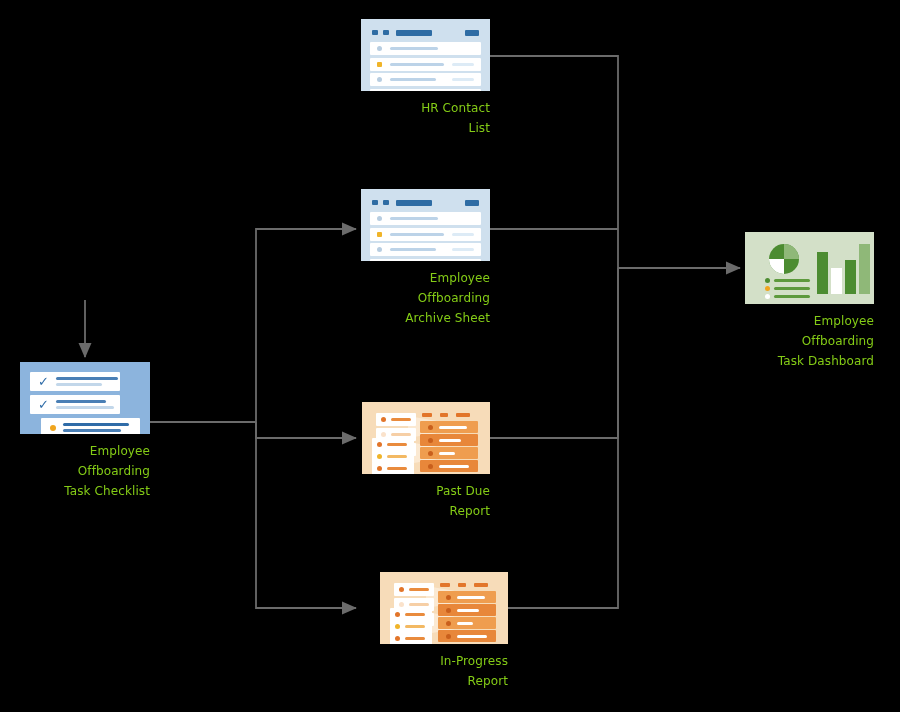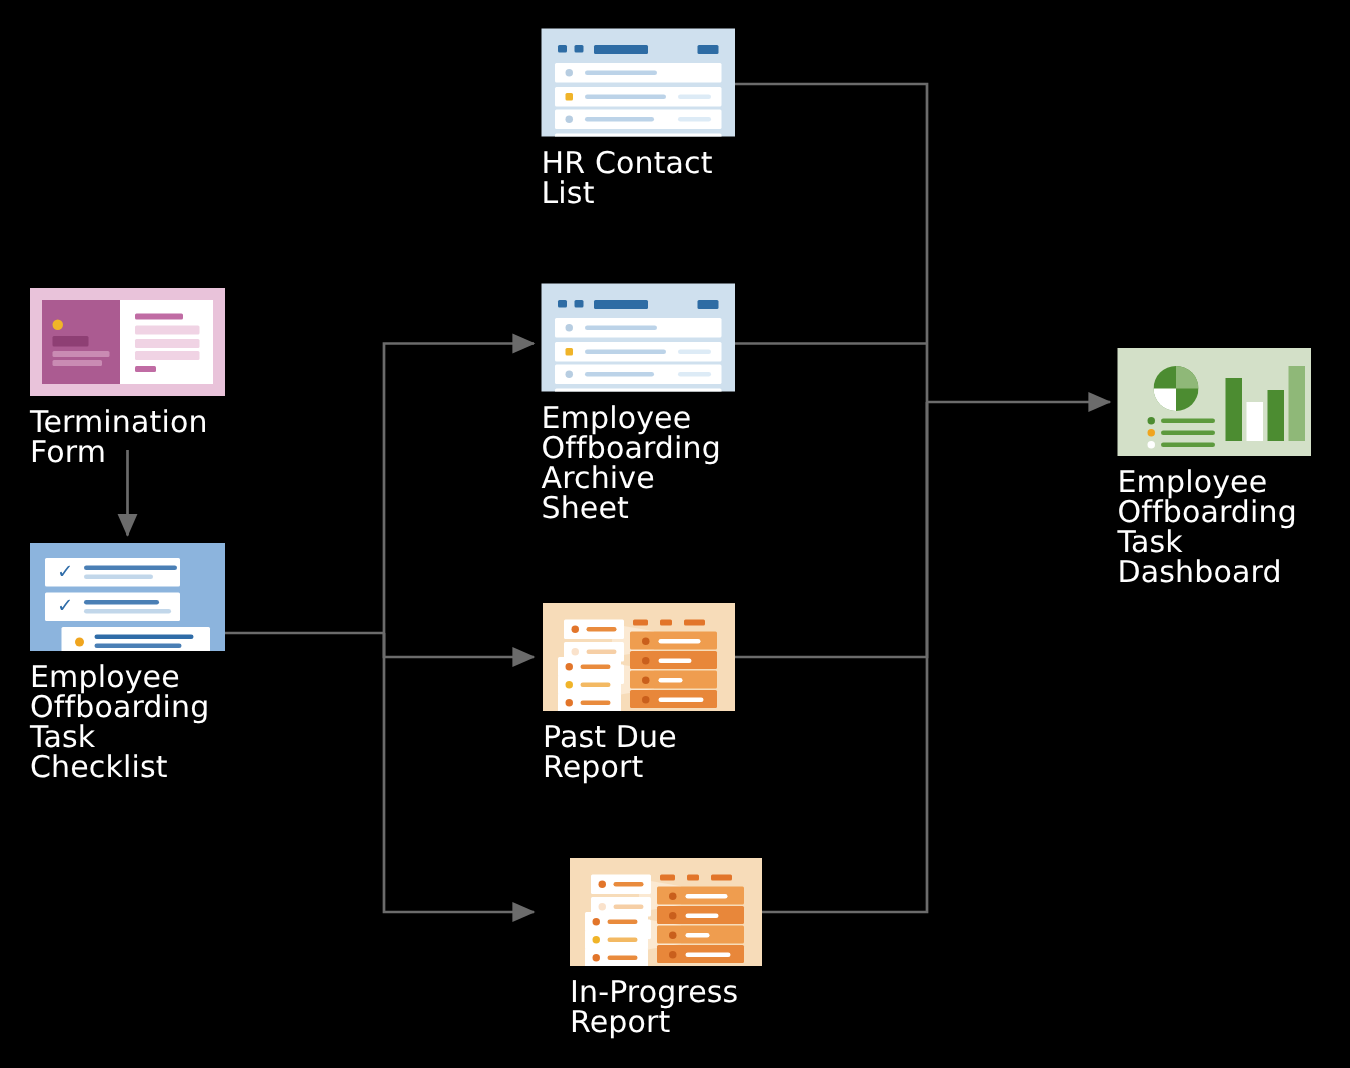--- a/index.html
+++ b/index.html
@@ -4,21 +4,21 @@
 <style>
   html,body{margin:0;padding:0;background:#000;}
   body{width:900px;height:712px;position:relative;overflow:hidden;
        font-family:"DejaVu Sans","Liberation Sans",sans-serif;}
   .canvas{position:absolute;inset:0;width:900px;height:712px;}
   svg.wires{position:absolute;left:0;top:0;width:900px;height:712px;pointer-events:none;}
 
   .node{position:absolute;}
   .node .art{position:relative;overflow:hidden;}
   .node .label{
-     text-align:left;color:#ffffff;font-size:20px;line-height:20px;
+     text-align:right;color:#84cc16;font-size:12px;line-height:20px;
      margin-top:7px;white-space:pre-line;letter-spacing:.1px;
   }
 
   
   .form-art{background:#e9c3da;padding:8px;box-sizing:border-box;}
   .form-inner{display:flex;height:100%;width:100%;}
   .form-left{width:46%;background:#ab5b91;position:relative;}
   .form-right{flex:1;background:#fff;position:relative;}
   .form-left .dot{position:absolute;left:14%;top:23%;width:7px;height:7px;border-radius:50%;background:#f0b429;}
   .form-left .bar{position:absolute;background:#8e3f74;height:7px;border-radius:1px;}
@@ -92,41 +92,20 @@
       <path d="M256,422 L256,608 L356,608" marker-end="url(#ar)"></path>
 
       <path d="M490,56 L618,56 L618,268"></path>
       <path d="M490,229 L618,229"></path>
       <path d="M490,438 L618,438 L618,268"></path>
       <path d="M490,608 L618,608 L618,268"></path>
       <path d="M618,268 L740,268" marker-end="url(#ar)"></path>
     </g>
   </svg>
 
-  <div class="node" style="left:20px;top:192px;width:130px;">
-    <div class="art form-art" style="width:130px;height:72px;">
-      <div class="form-inner">
-        <div class="form-left">
-          <span class="dot"></span>
-          <span class="bar" style="left:14%;top:42%;width:45%;"></span>
-          <span class="bar l" style="left:14%;top:60%;width:72%;"></span>
-          <span class="bar l" style="left:14%;top:72%;width:62%;"></span>
-        </div>
-        <div class="form-right">
-          <span class="rw dk" style="left:16%;top:16%;width:52%;"></span>
-          <span class="rw" style="left:16%;top:31%;width:70%;"></span>
-          <span class="rw" style="left:16%;top:46%;width:70%;"></span>
-          <span class="rw" style="left:16%;top:61%;width:70%;"></span>
-          <span class="rw dk" style="left:16%;top:78%;width:22%;"></span>
-        </div>
-      </div>
-    </div>
-    <div class="label">Termination
-Form</div>
-  </div>
 
   <div class="node" style="left:20px;top:362px;width:130px;">
     <div class="art check-art" style="width:130px;height:72px;">
       <div class="chk-row">
           <span class="tick">✓</span>
           <span class="l1" style="width:62px;"></span>
           <span class="l2" style="width:46px;"></span>
         </div>
       <div class="chk-row">
           <span class="tick">✓</span>

